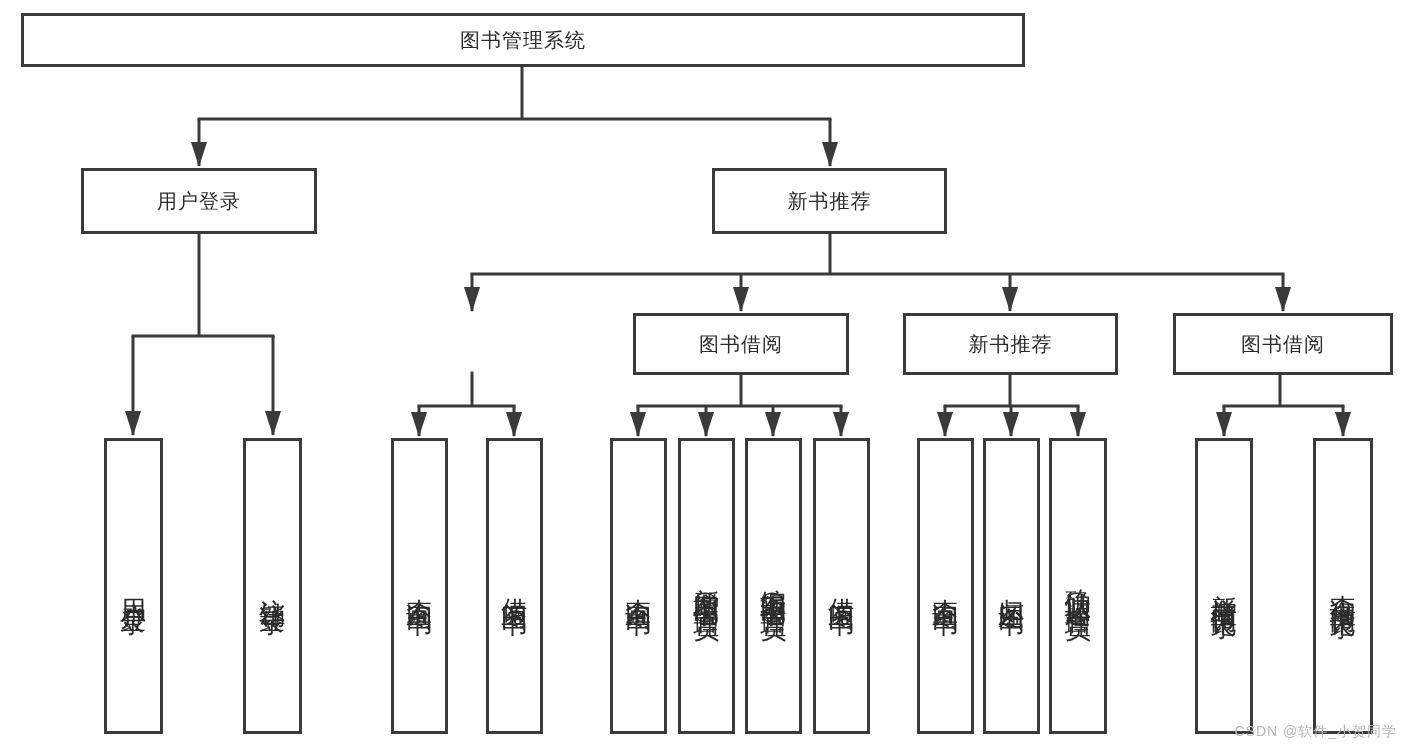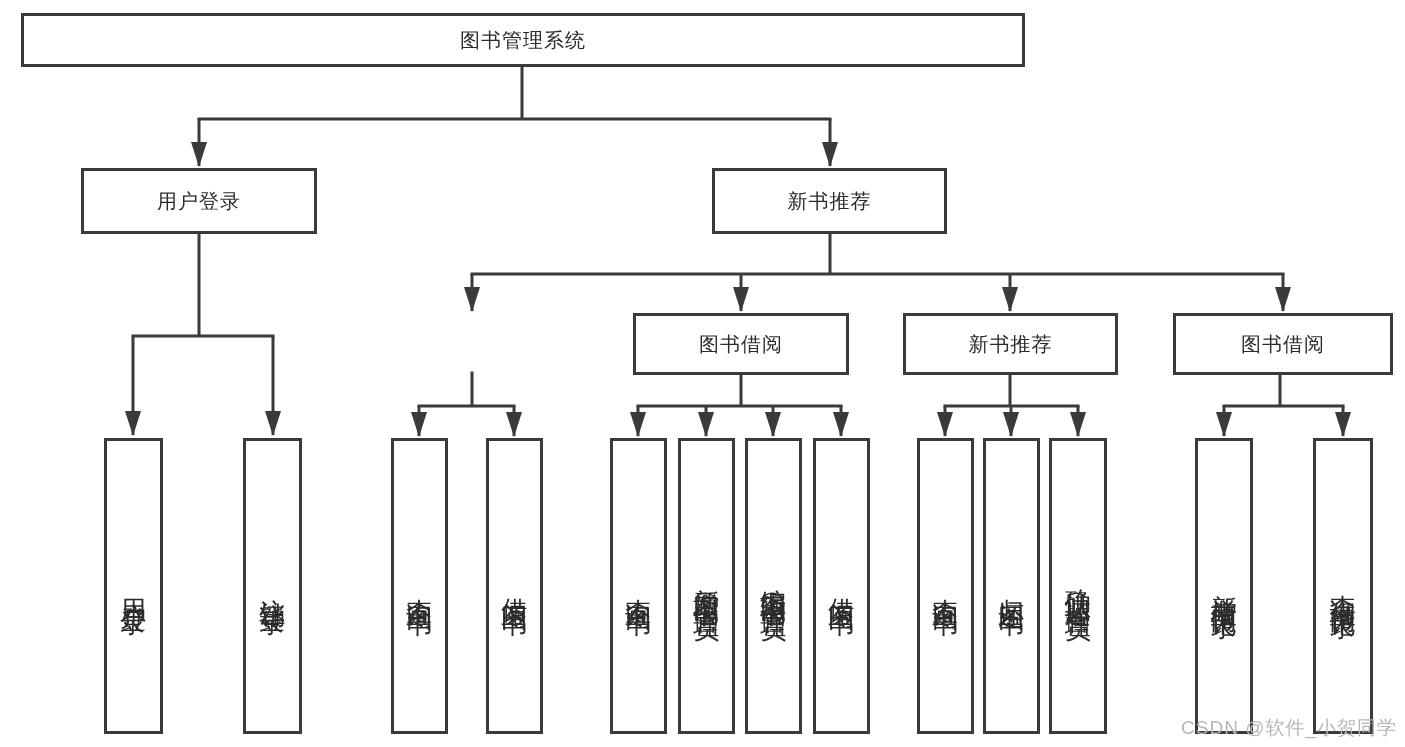--- a/index.html
+++ b/index.html
@@ -35,21 +35,21 @@
   .vbox{
     writing-mode:vertical-rl;
     text-orientation:mixed;
     font-size:26px;
     letter-spacing:4px;
     line-height:1.1;
   }
   .watermark{
     position:absolute;
     right:8px;bottom:6px;
-    font-size:19px;
+    font-size:14px;
     color:var(--wm);
     letter-spacing:1px;
     white-space:nowrap;
   }
 </style>
 </head>
 <body>
 
 <div class="canvas">
 

